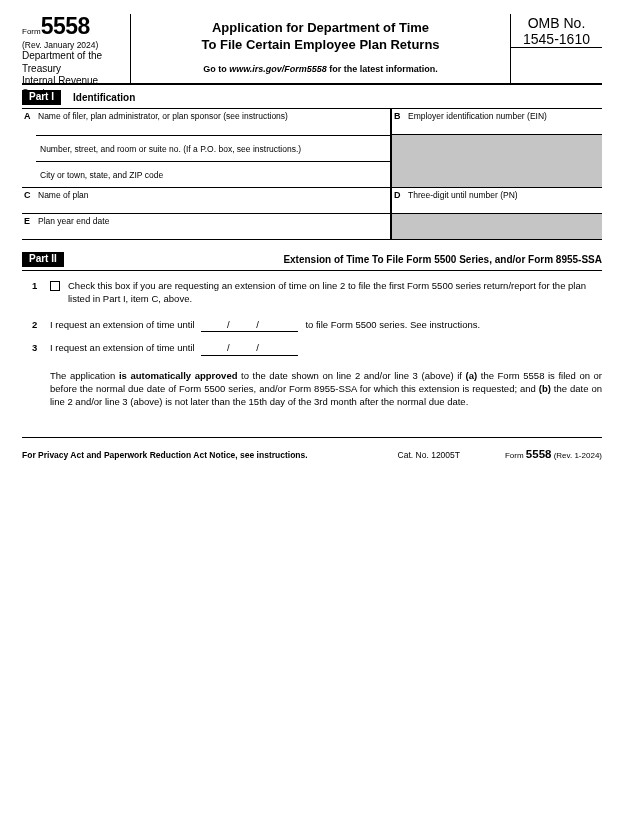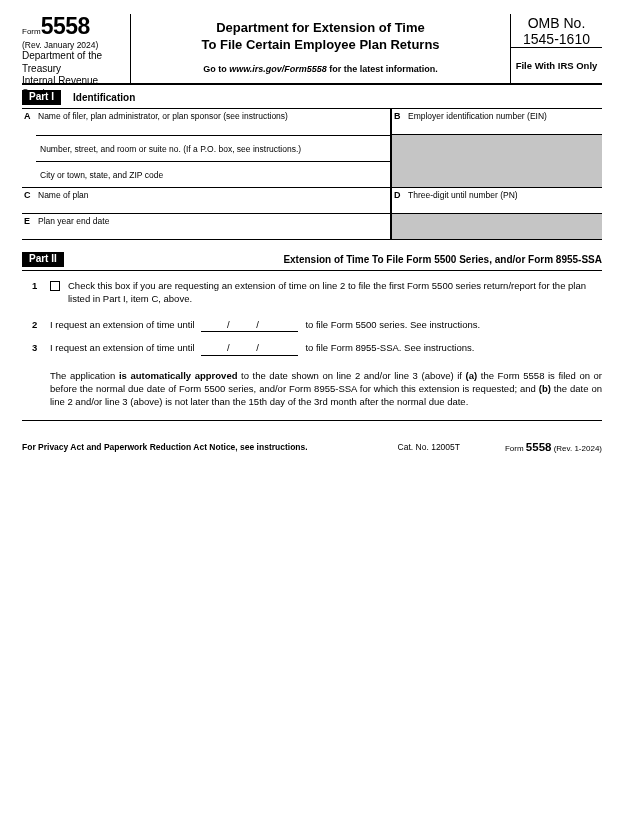--- a/index.html
+++ b/index.html
@@ -60,22 +60,22 @@
           margin: 1px 8px 0 0; background: #fff; }
   .l1text { flex: 1; padding-right: 2px; }
   .line23 { margin-top: 13px; align-items: baseline; }
   .dateline { white-space: pre; border-bottom: 1px solid #000; margin-left: 6px; font-size: 9.5px; }
   .l23suffix { margin-left: 7px; }
 
   .approval { margin: 13px 0 0 28px; font-size: 9.5px; line-height: 1.38; text-align: justify; }
   .approval b { font-weight: bold; }
 
   
-  .ftr { margin-top: 11px; border-top: 1px solid #000; padding-top: 20px;
-         display: flex; align-items: center; }
+  .ftr { margin-top: 28px; border-top: 1px solid #000; padding-top: 10px;
+         display: flex; align-items: flex-end; }
   .ftr-privacy { font-size: 8.5px; font-weight: bold; }
   .ftr-cat { font-size: 8.5px; margin-left: 90px; }
   .ftr-form { margin-left: auto; font-size: 8px; }
   .ftr-form .num { font-size: 11.5px; font-weight: bold; }
 </style>
 </head>
 <body>
 
 <div class="sheet">
   <div class="form-wrap">
@@ -86,28 +86,27 @@
           <span class="form-word">Form</span><span class="form-num-big">5558</span>
         </div>
         <div class="rev">(Rev. January 2024)</div>
         <div class="agency">
           <div>Department of the Treasury</div>
           <div>Internal Revenue Service</div>
         </div>
       </div>
       <div class="hdr-center">
         <div class="title">
-          <div>Department for Extension of Time</div>
+          <div>Application for Department of Time</div>
           <div>To File Certain Employee Plan Returns</div>
         </div>
         <div class="goto"><span>Go to </span><span class="url">www.irs.gov/Form5558</span><span> for the latest information.</span></div>
       </div>
       <div class="hdr-right">
         <div class="omb">OMB No. 1545-1610</div>
-        <div class="file-with">File With IRS Only</div>
       </div>
     </div>
 
     <div class="part-bar">
       <span class="part-tag">Part I</span>
       <span class="part-title">Identification</span>
     </div>
 
     <div class="id-table">
 
@@ -163,21 +162,20 @@
       <span class="lnum">2</span>
       <span>I request an extension of time until</span>
       <span class="dateline">          /          /               </span>
       <span class="l23suffix">to file Form 5500 series. See instructions.</span>
     </div>
 
     <div class="ln line23" style="margin-top:10px;">
       <span class="lnum">3</span>
       <span>I request an extension of time until</span>
       <span class="dateline">          /          /               </span>
-      <span class="l23suffix">to file Form 8955-SSA. See instructions.</span>
     </div>
 
     <div class="approval"><span>The application </span><b>is automatically approved</b><span> to the date shown on line 2 and/or line 3 (above) if </span><b>(a)</b><span> the Form 5558 is filed on or before the normal due date of Form 5500 series, and/or Form 8955-SSA for which this extension is requested; and </span><b>(b)</b><span> the date on line 2 and/or line 3 (above) is not later than the 15th day of the 3rd month after the normal due date.</span></div>
 
     <div class="ftr">
       <span class="ftr-privacy">For Privacy Act and Paperwork Reduction Act Notice, see instructions.</span>
       <span class="ftr-cat">Cat. No. 12005T</span>
       <span class="ftr-form"><span>Form </span><span class="num">5558</span><span> (Rev. 1-2024)</span></span>
     </div>
 

